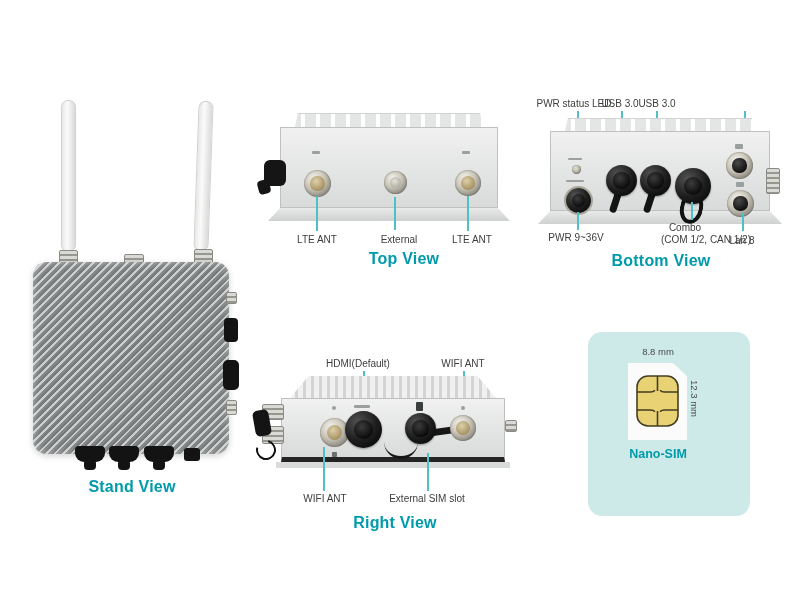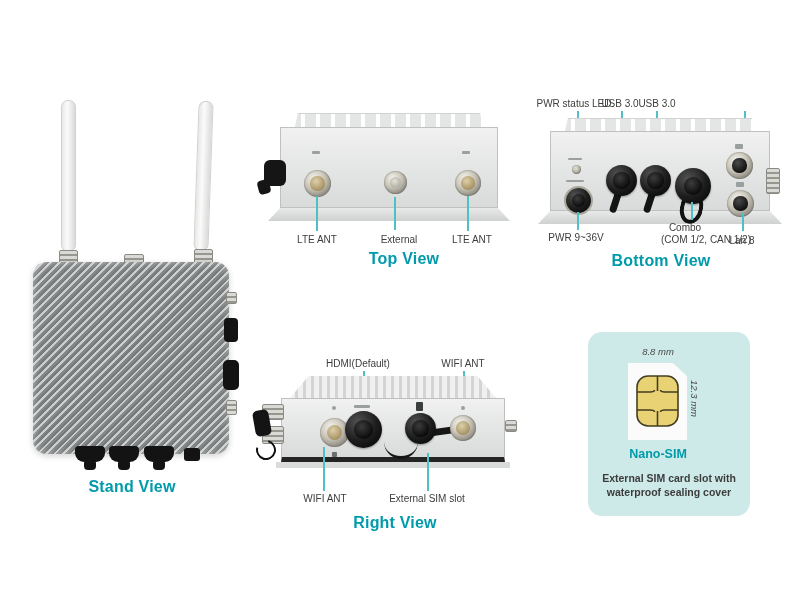--- a/index.html
+++ b/index.html
@@ -25,21 +25,21 @@
   .mark{position:absolute;background:#9aa09f;border-radius:1px;}
   
   .antenna{position:absolute;border-radius:7px;background:linear-gradient(90deg,#e6e7e6,#fbfbfa 40%,#d9dad9);border:1px solid #d0d1d0;box-sizing:border-box;}
   .ant-base{position:absolute;background:repeating-linear-gradient(180deg,#d9d9d5 0 3px,#97978f 3px 5px);border-radius:2px;border:1px solid #8a8a84;box-sizing:border-box;}
   .stand-body{position:absolute;border-radius:14px;background-color:#949897;background-image:repeating-linear-gradient(135deg,#cbcecd 0 2px,#84888七 2px 4px,#777b7a 4px 6px);box-shadow:inset 0 0 8px rgba(255,255,255,.4),0 2px 6px rgba(0,0,0,.18);}
   .sv-conn{position:absolute;width:30px;height:16px;background:#131313;border-radius:4px 4px 9px 9px;}
   .sv-conn::after{content:"";position:absolute;left:9px;bottom:-8px;width:12px;height:9px;background:#131313;border-radius:2px 2px 4px 4px;}
   
   .sim-panel{position:absolute;background:#cdeae8;border-radius:14px;}
   .sim-card{position:absolute;background:#fafbfa;clip-path:polygon(0 0,76% 0,100% 17%,100% 100%,0 100%);box-shadow:1px 2px 4px rgba(0,0,0,.18);}
-  .dim{position:absolute;font-size:9.5px;color:#4a4a4a;white-space:nowrap;font-style:italic;}
+  .dim{position:absolute;font-size:9.5px;color:#4a4a4a;white-space:nowrap;}
   .sim-name{position:absolute;font-size:12.5px;font-weight:bold;color:#009bab;white-space:nowrap;transform:translateX(-50%);}
   .sim-desc{position:absolute;font-size:10.5px;font-weight:bold;color:#3c3c3c;text-align:center;line-height:1.35;}
 </style>
 </head>
 <body>
 
 <div class="group" style="left:30px;top:98px;width:210px;height:400px;text-align:right;">
   <div class="antenna" style="left:31px;top:2px;width:15px;height:152px;"></div>
   <div class="antenna" style="left:166px;top:3px;width:15px;height:150px;transform:rotate(2deg);"></div>
   <div class="ant-base" style="left:29px;top:152px;width:19px;height:16px;"></div>
@@ -167,14 +167,13 @@
 <div class="sim-panel" style="left:588px;top:332px;width:162px;height:184px;">
   <div class="dim" style="left:70px;top:14px;transform:translateX(-50%);">8.8 mm</div>
   <div class="sim-card" style="left:40px;top:31px;width:59px;height:77px;">
     <svg style="position:absolute;left:8px;top:12px;" width="43" height="52" viewBox="0 0 43 52">
       <rect x="1" y="1" width="41" height="50" rx="11" fill="#e8d274" stroke="#433e22" stroke-width="1.6"></rect>
       <path d="M21.5 1 V16 M21.5 51 V36 M1 17 H14 Q18.5 17 18.5 15 M42 17 H29 Q24.5 17 24.5 15 M1 35 H14 Q18.5 35 18.5 37 M42 35 H29 Q24.5 35 24.5 37" stroke="#433e22" stroke-width="1.6" fill="none"></path>
     </svg>
   </div>
   <div class="dim" style="left:101px;top:48px;height:64px;writing-mode:vertical-rl;">12.3 mm</div>
   <div class="sim-name" style="left:70px;top:115px;">Nano-SIM</div>
-  <div class="sim-desc" style="left:8px;top:139px;width:146px;">External SIM card slot with waterproof sealing cover</div>
 </div>
 
 </body></html>

